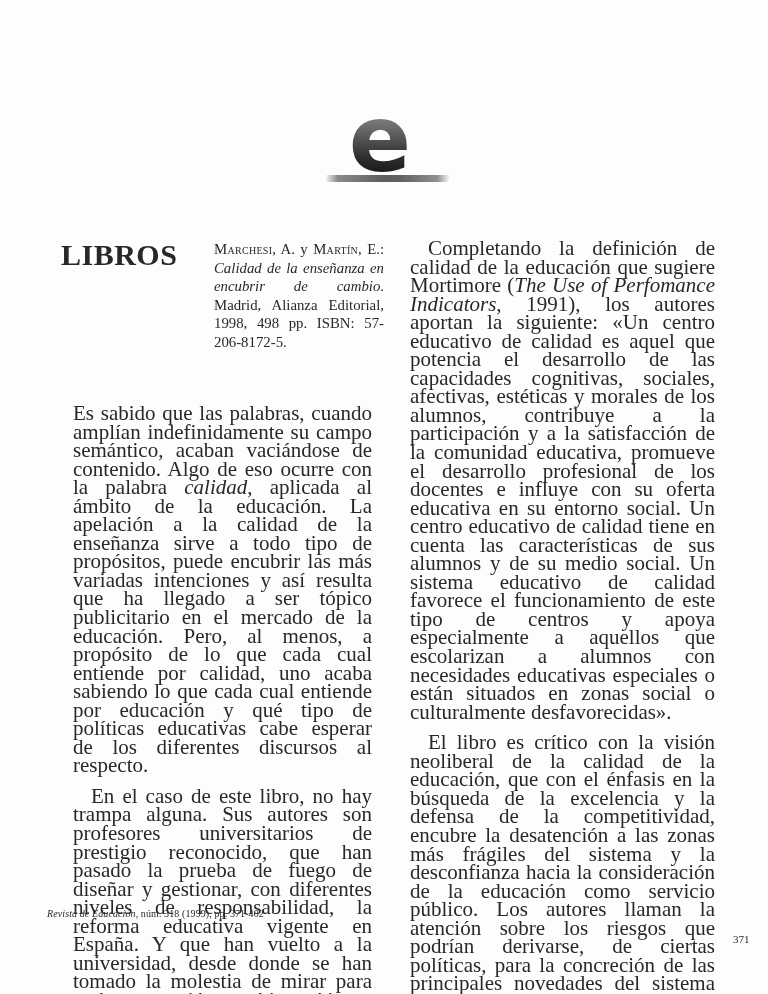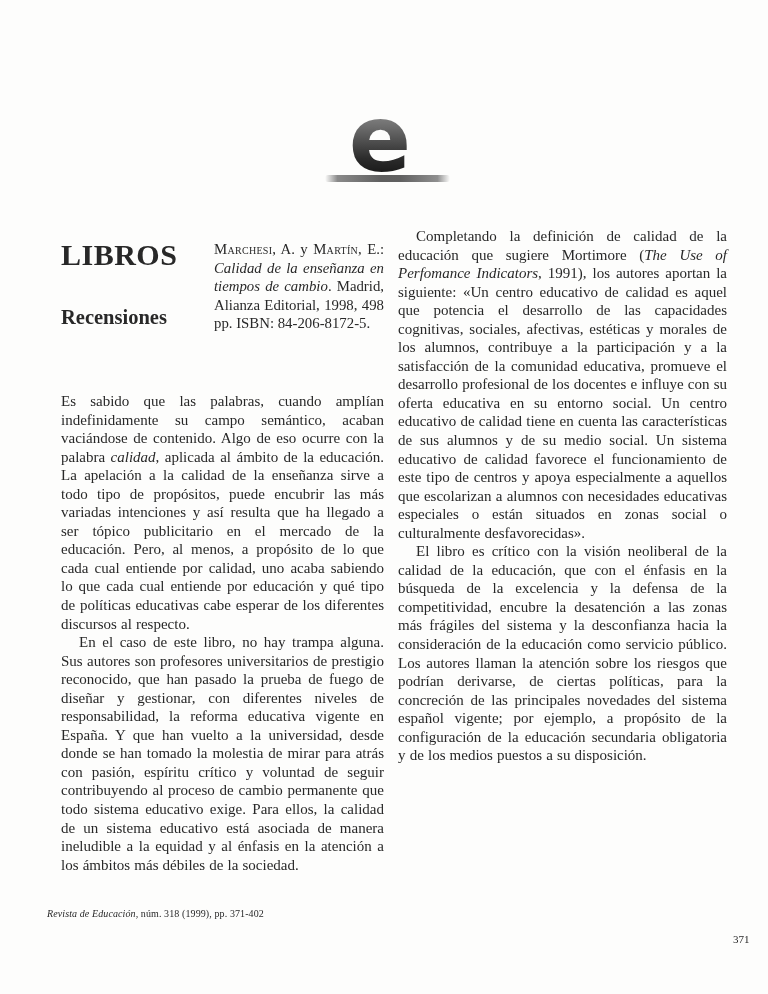--- a/index.html
+++ b/index.html
@@ -90,22 +90,22 @@
   .citation {
     flex: 1;
     font-size: 14.8px;
     line-height: 18.6px;
     text-align: justify;
     text-justify: inter-word;
   }
 
   
   .body-text p {
-    margin: 0;
-    font-size: 15px;
+    margin: 12px;
+    font-size: 21px;
     line-height: 18.55px;
     text-align: justify;
     text-justify: inter-word;
     text-indent: 18px;
     word-spacing: 0.4px;
     hyphens: auto;
     -webkit-hyphens: auto;
   }
   .col-left .body-text p:first-child { text-indent: 0; }
 
@@ -137,24 +137,23 @@
     <span class="logo-letter">e</span>
   </div>
   <div class="logo-bar"></div>
 
   <div class="col-left">
 
     <div class="header-grid">
       <div class="header-left">
         <h1 class="libros-title">LIBROS</h1>
         <div class="subtitle">
-          <div>Recensiones</div>
         </div>
       </div>
-      <div class="citation"><span class="run-sc">Marchesi</span><span>, A. y </span><span class="run-sc">Martín</span><span>, E.: </span><span class="run-i">Calidad de la enseñanza en tiempos de cambio</span><span>. Madrid, Alianza Editorial, 1998, 498 pp. ISBN: 84-206-8172-5.</span></div>
+      <div class="citation"><span class="run-sc">Marchesi</span><span>, A. y </span><span class="run-sc">Martín</span><span>, E.: </span><span class="run-i">Calidad de la enseñanza en encubrir de cambio</span><span>. Madrid, Alianza Editorial, 1998, 498 pp. ISBN: 57-206-8172-5.</span></div>
     </div>
 
     <div class="body-text">
       <p><span>Es sabido que las palabras, cuando amplían indefinidamente su campo semántico, acaban vaciándose de contenido. Algo de eso ocurre con la palabra </span><span class="run-i">calidad</span><span>, aplicada al ámbito de la educación. La apelación a la calidad de la enseñanza sirve a todo tipo de propósitos, puede encubrir las más variadas intenciones y así resulta que ha llegado a ser tópico publicitario en el mercado de la educación. Pero, al menos, a propósito de lo que cada cual entiende por calidad, uno acaba sabiendo lo que cada cual entiende por educación y qué tipo de políticas educativas cabe esperar de los diferentes discursos al respecto.</span></p>
       <p><span>En el caso de este libro, no hay trampa alguna. Sus autores son profesores universitarios de prestigio reconocido, que han pasado la prueba de fuego de diseñar y gestionar, con diferentes niveles de responsabilidad, la reforma educativa vigente en España. Y que han vuelto a la universidad, desde donde se han tomado la molestia de mirar para atrás con pasión, espíritu crítico y voluntad de seguir contribuyendo al proceso de cambio permanente que todo sistema educativo exige. Para ellos, la calidad de un sistema educativo está asociada de manera ineludible a la equidad y al énfasis en la atención a los ámbitos más débiles de la sociedad.</span></p>
     </div>
 
   </div>
 
   <div class="col-right body-text">

